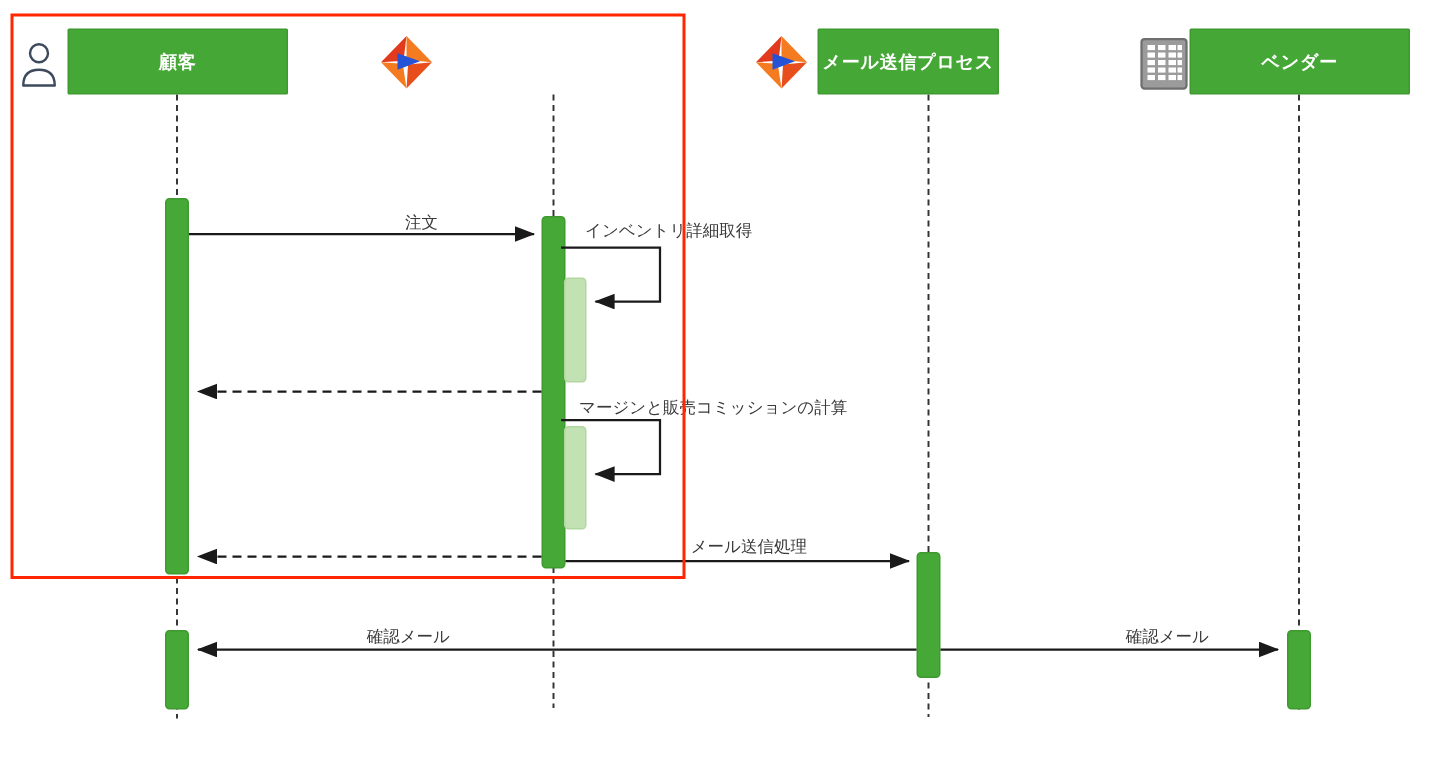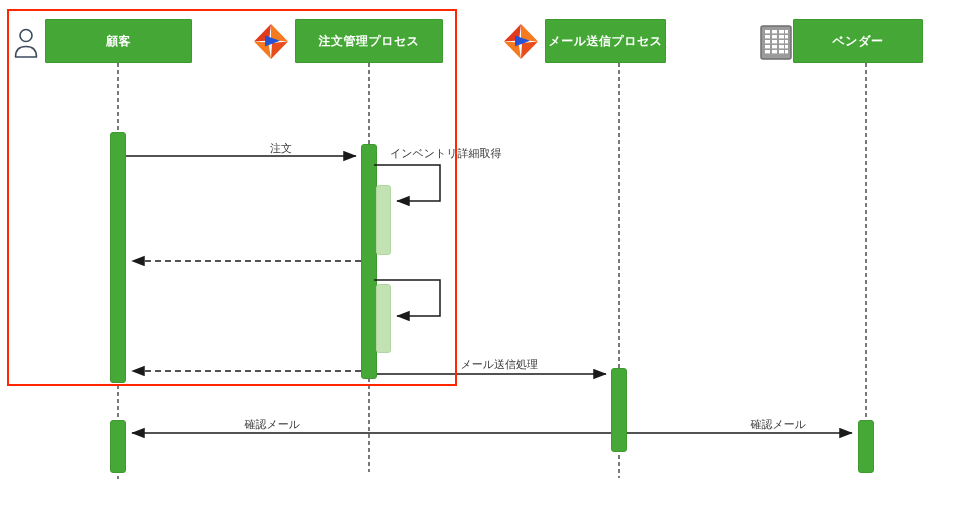--- a/index.html
+++ b/index.html
@@ -37,27 +37,24 @@
       <line x1="118" y1="63" x2="118" y2="479"></line>
       <line x1="369" y1="63" x2="369" y2="472"></line>
       <line x1="619" y1="63" x2="619" y2="478"></line>
       <line x1="866" y1="63" x2="866" y2="473"></line>
     </g>
   </svg>
 
   <div class="actor-box" style="left:45px;width:147px;">
       <span>顧客</span>
     </div>
-  <div class="actor-box" style="left:295px;width:148px;">
-      <span>注文管理プロセス</span>
-    </div>
   <div class="actor-box" style="left:545px;width:121px;">
       <span>メール送信プロセス</span>
     </div>
-  <div class="actor-box" style="left:793px;width:130px;">
+  <div class="actor-box" style="left:793px;width:147px;">
       <span>ベンダー</span>
     </div>
 
   <svg class="icon" style="left:13px;top:27px;" width="26" height="31" viewBox="0 0 26 31">
     <circle cx="13" cy="8.5" r="6" fill="none" stroke="#3d4a5c" stroke-width="1.6"></circle>
     <path d="M2.5 30 Q2.5 19.5 13 19.5 Q23.5 19.5 23.5 30 Z" fill="none" stroke="#3d4a5c" stroke-width="1.6" stroke-linejoin="round"></path>
   </svg>
 
   <svg class="icon" style="left:252px;top:23px;" width="38" height="37" viewBox="0 0 38 37">
     <polygon points="19,1 36,18.5 19,17" fill="#f47b20"></polygon>
@@ -122,19 +119,20 @@
       <polyline points="374,280 440,280 440,316 397,316" marker-end="url(#arr)"></polyline>
       <line x1="361" y1="371" x2="132" y2="371" stroke-dasharray="6,4" marker-end="url(#arr)"></line>
       <line x1="377" y1="374" x2="606" y2="374" marker-end="url(#arr)"></line>
       <line x1="611" y1="433" x2="132" y2="433" marker-end="url(#arr)"></line>
       <line x1="627" y1="433" x2="852" y2="433" marker-end="url(#arr)"></line>
     </g>
   </svg>
 
   <div class="msg-label centered" style="left:192px;top:141px;width:100px;">注文</div>
   <div class="msg-label" style="left:390px;top:146px;text-align:center;">インベントリ詳細取得</div>
+  <div class="msg-label" style="left:386px;top:264px;">マージンと販売コミッションの計算</div>
   <div class="msg-label centered" style="left:418px;top:357px;width:120px;">メール送信処理</div>
   <div class="msg-label centered" style="left:200px;top:417px;width:100px;">確認メール</div>
   <div class="msg-label centered" style="left:706px;top:417px;width:100px;">確認メール</div>
 
   <div class="red-frame"></div>
 
 </div>
 
 </body></html>

